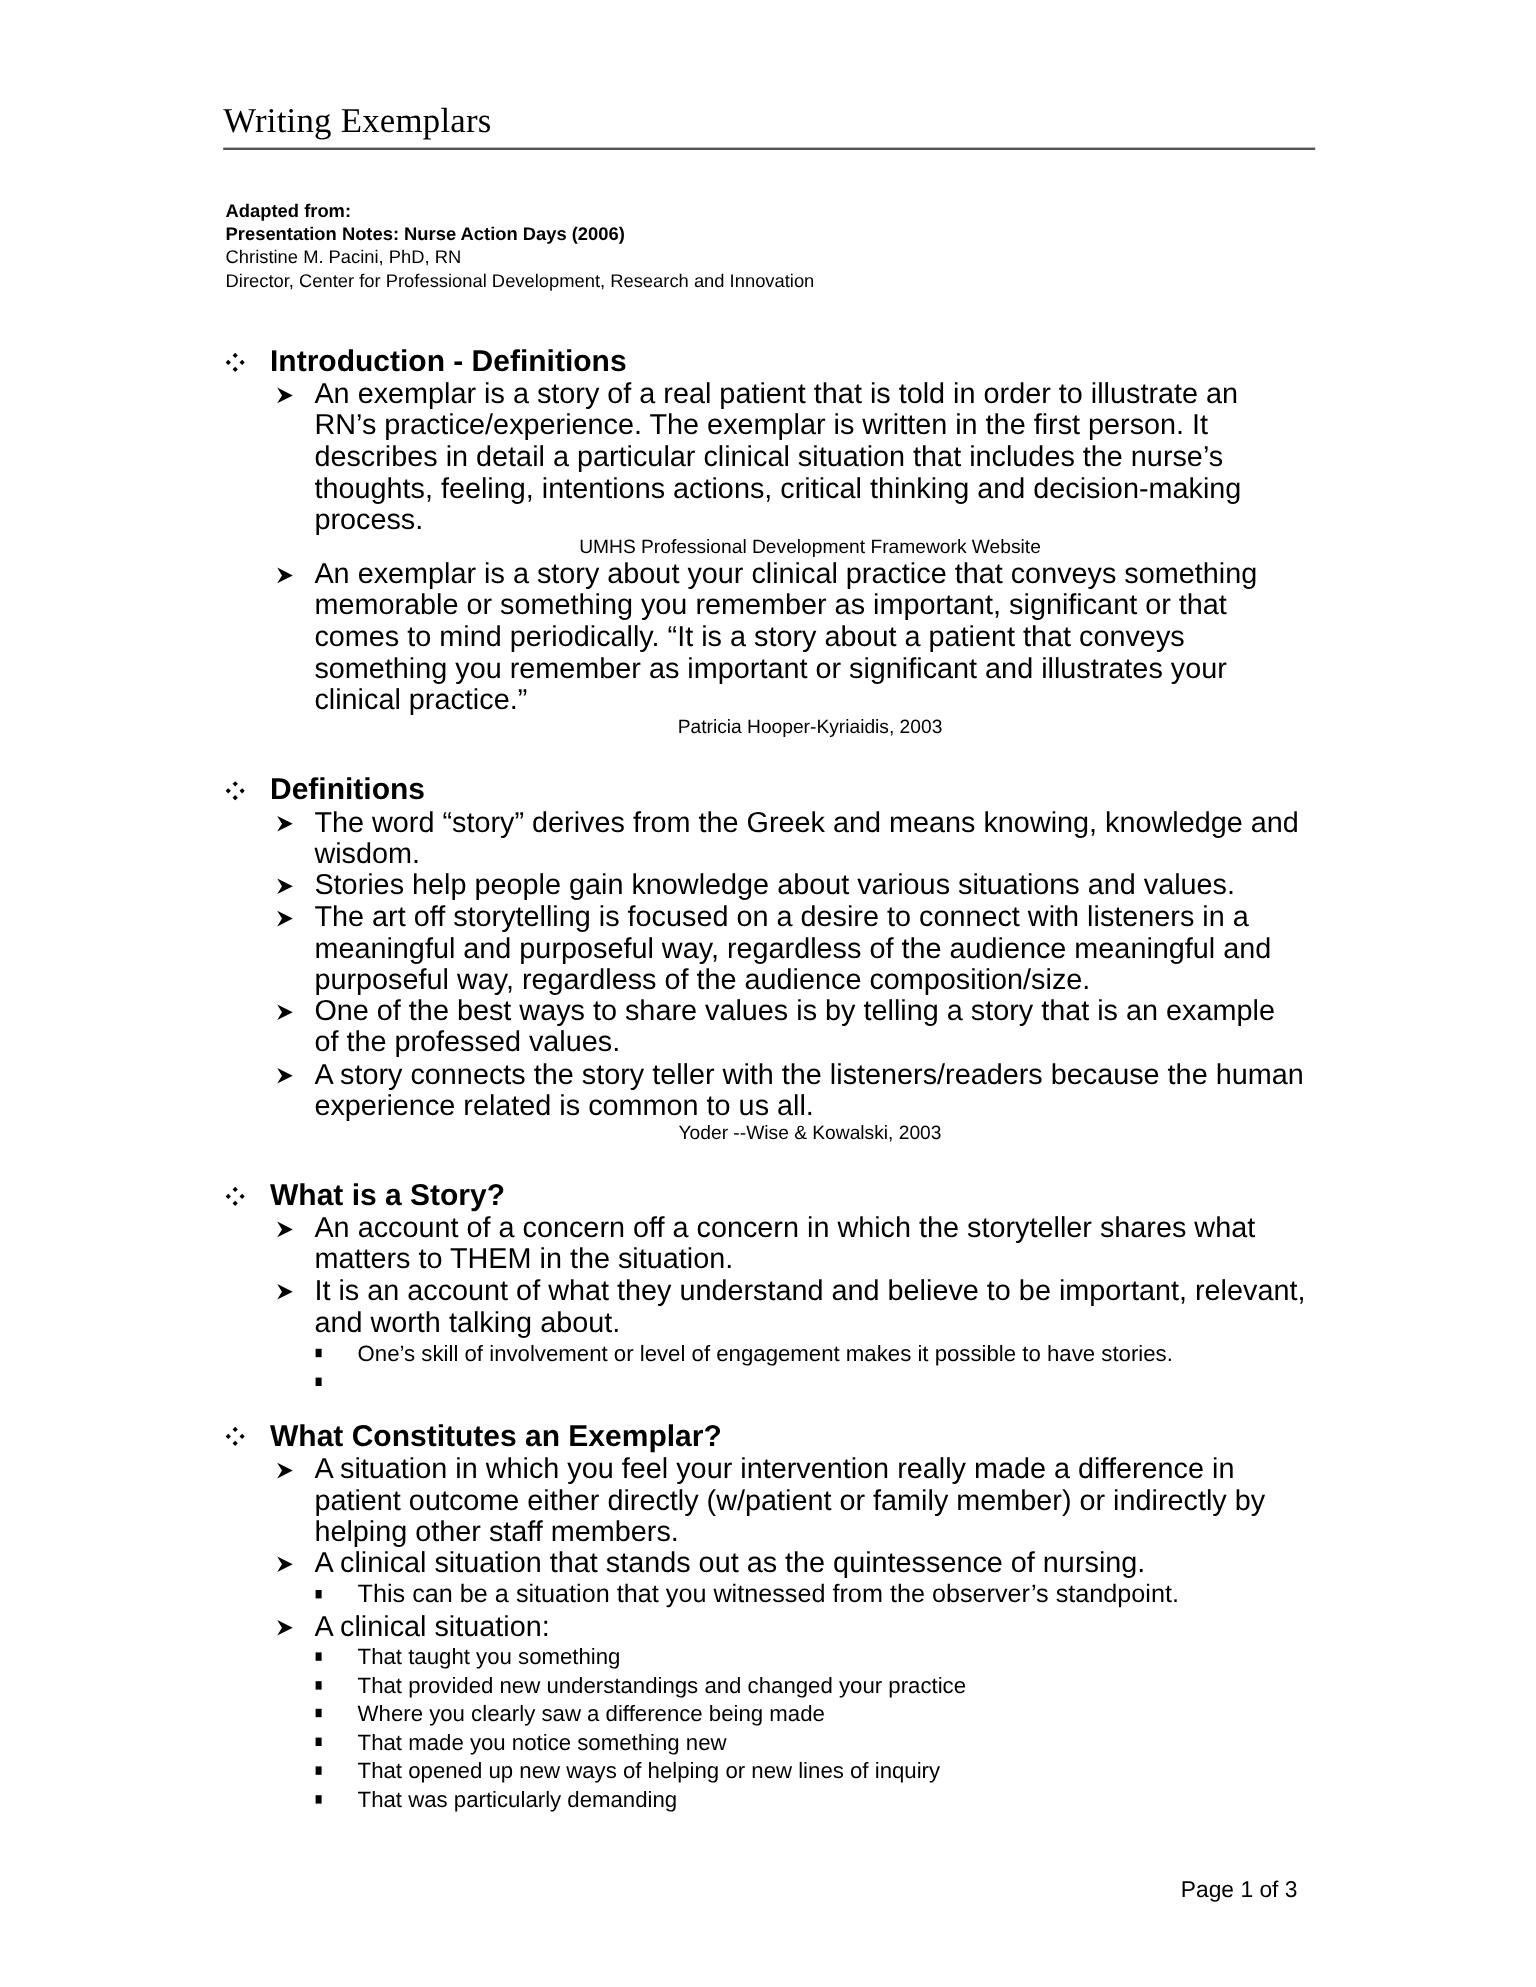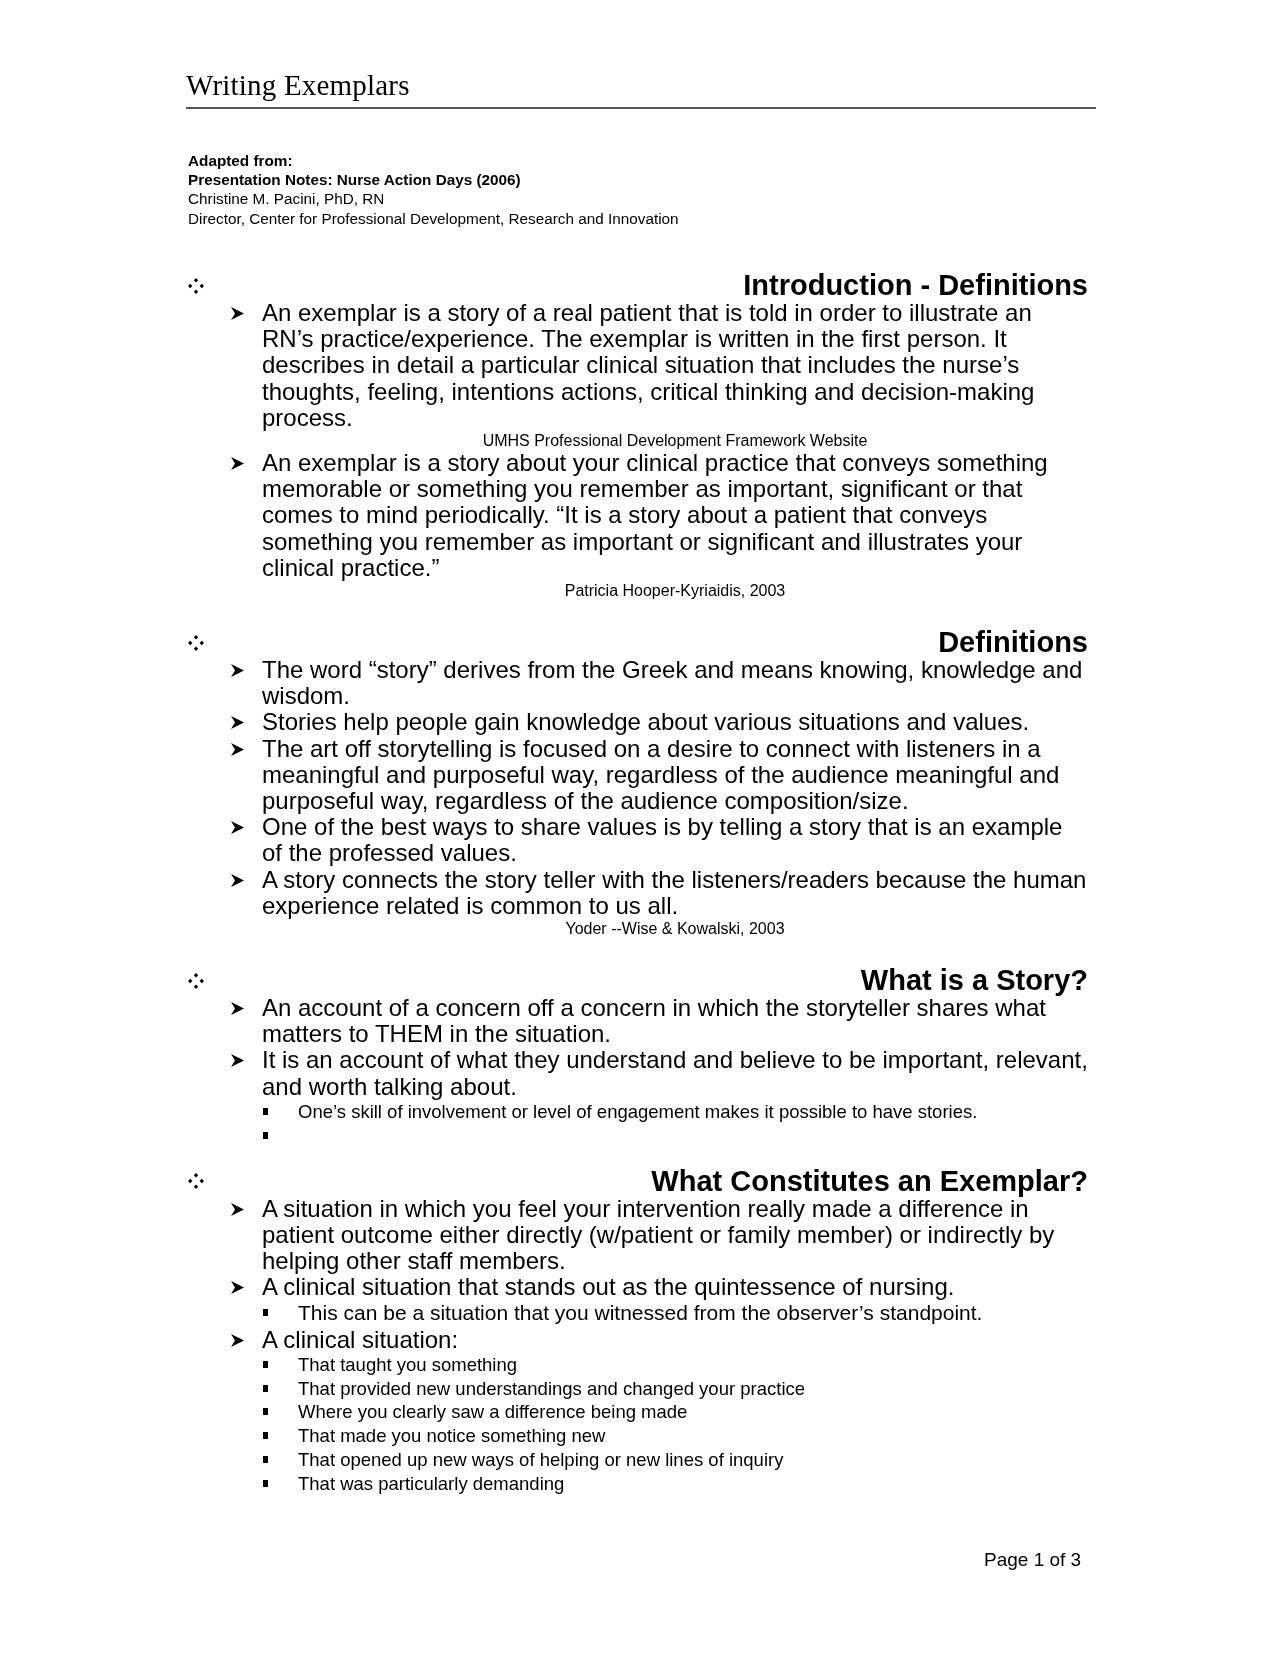--- a/index.html
+++ b/index.html
@@ -1,25 +1,25 @@
 <!DOCTYPE html>
 <html><head>
 <meta charset="utf-8">
 <style>
   html, body { margin:0; padding:0; background:#ffffff; }
   body { width:1280px; height:1656px; position:relative; overflow:hidden; color:#000; }
-  .page { position:absolute; left:0; top:0; width:1280px; height:1308px;border-radius:15px; }
+  .page { position:absolute; left:0; top:16px; width:1280px; height:1308px;border-radius:15px; }
   .title-wrap { position:absolute; left:186px; top:66px; width:910px; }
   .doc-title { font-family:"Liberation Serif", "DejaVu Serif", serif; font-size:29px; letter-spacing:0.2px; line-height:38px; margin:0; font-weight:normal; }
   .title-rule { height:0; border-top:2px solid #555; margin-top:3px; }
   .attribution { position:absolute; left:188px; top:151px; font-family:"Liberation Sans", sans-serif; font-size:15.3px; line-height:19.2px; }
   .attribution .b { font-weight:bold; }
   .content { position:absolute; left:188px; top:271px; width:900px; font-family:"Liberation Sans", sans-serif; }
   .section { margin:0 0 20px 0; }
-  .sec-head { display:flex; align-items:center; font-size:29px; font-weight:bold; line-height:29px; height:29px;justify-content:space-between; }
+  .sec-head { display:flex; align-items:center; font-size:25px; font-weight:bold; line-height:29px; height:29px; }
   .diamond-icon { width:37px; display:inline-flex; align-items:center; }
   .diamond-icon svg { display:block; }
   .lvl1 { display:flex; font-size:24px; line-height:26.2px; }
   .lvl1 .arrow { width:74px; flex:0 0 74px; display:flex; justify-content:flex-end; padding-right:17px; box-sizing:border-box; padding-top:6px; }
   .lvl1 .txt { flex:1; }
   .cite { font-size:16px; line-height:19px; padding-left:74px;text-align:center; }
   .lvl2 { display:flex; font-size:18.5px; line-height:23.8px; }
   .lvl2.big { font-size:21px; line-height:26.2px; }
   .lvl2 .sq { width:110px; flex:0 0 110px; display:flex; justify-content:flex-end; padding-right:30px; box-sizing:border-box; padding-top:8px; }
   .lvl2.big .sq { padding-top:9px; }

